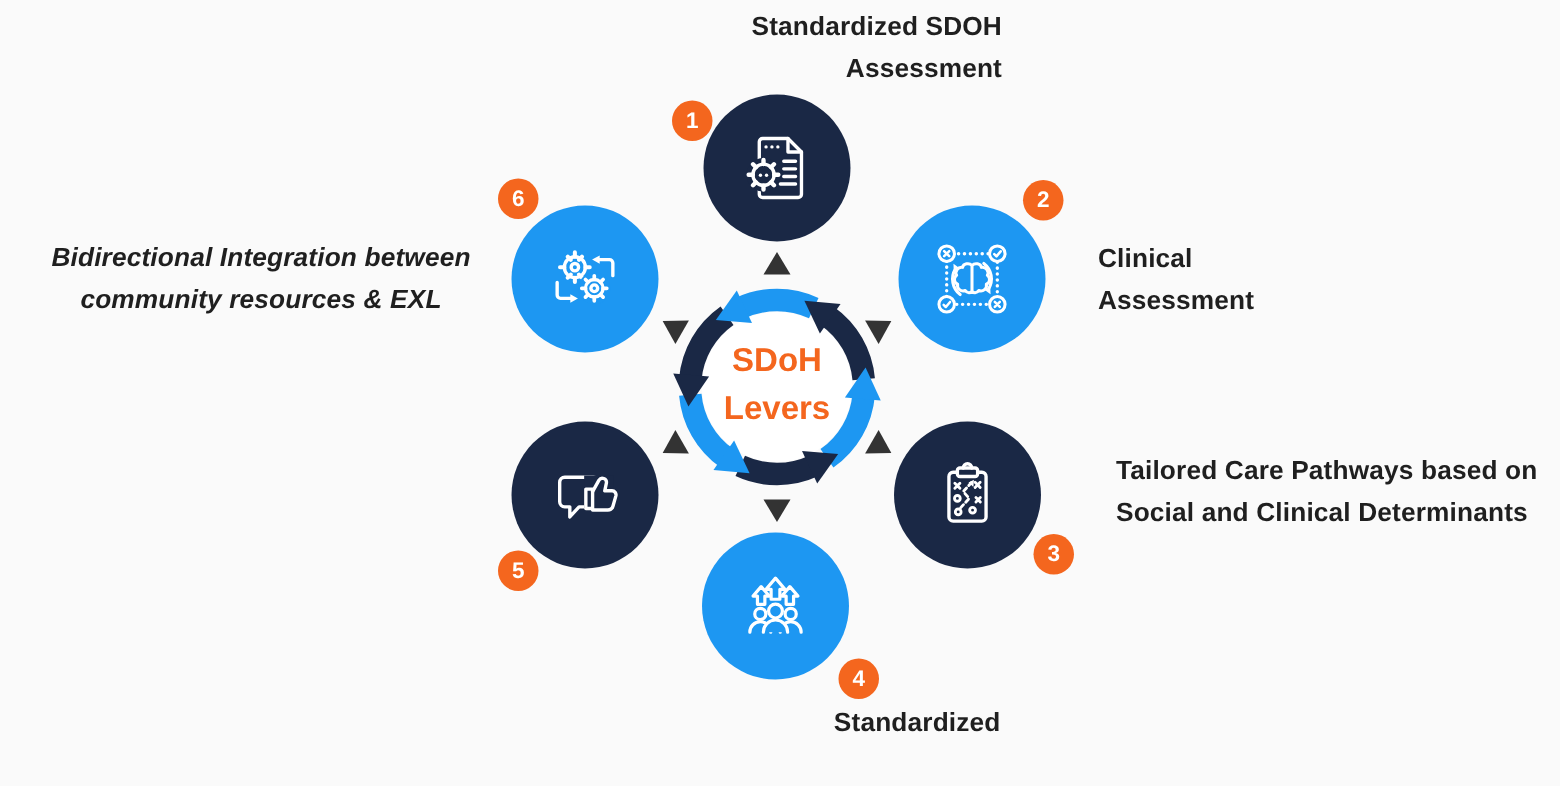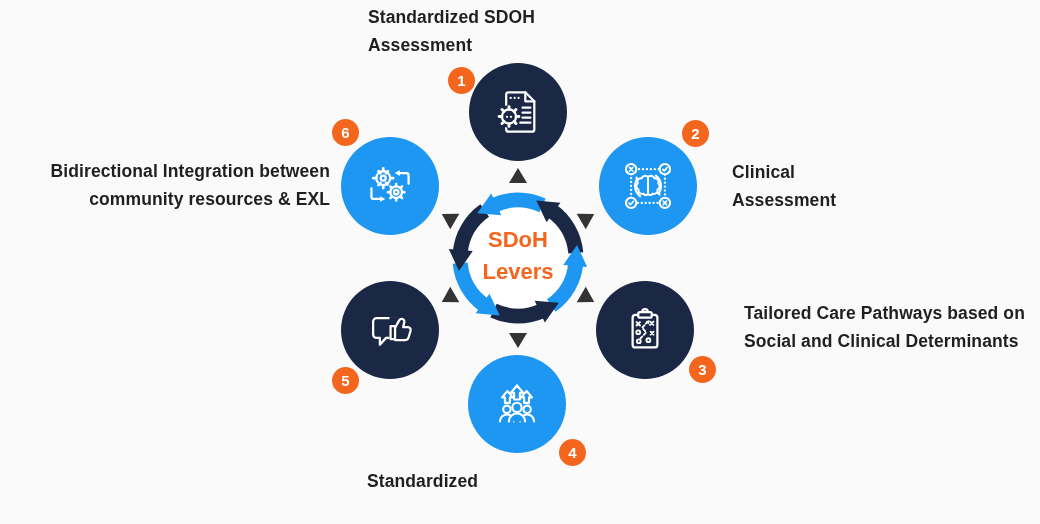--- a/index.html
+++ b/index.html
@@ -17,23 +17,23 @@
   .blue { background:#1d97f2; }
   .badge {
     position:absolute; width:27px; height:27px; border-radius:50%;
     background:#f4661e; color:#fff; font-weight:700; font-size:15px;
     display:flex; align-items:center; justify-content:center;
   }
   .label {
     position:absolute; font-size:17.5px; font-weight:700; color:#1f1f1f;
     line-height:28px; letter-spacing:0.1px;
   }
-  .t-center { text-align:left; }
+  .t-center { text-align:right; }
   .t-left { text-align:left; }
-  .t-right { text-align:right; }
+  .t-right { text-align:center;font-style:italic; }
   .center-disc {
     position:absolute; left:468px; top:208px; width:100px; height:100px;
     background:#ffffff; border-radius:50%;
   }
   .center-label {
     position:absolute; left:438px; top:224px; width:160px;
     text-align:center; color:#f4661e; font-weight:800;
     font-size:22px; line-height:32px;
   }
   .ring-svg { position:absolute; left:418px; top:158px; }

